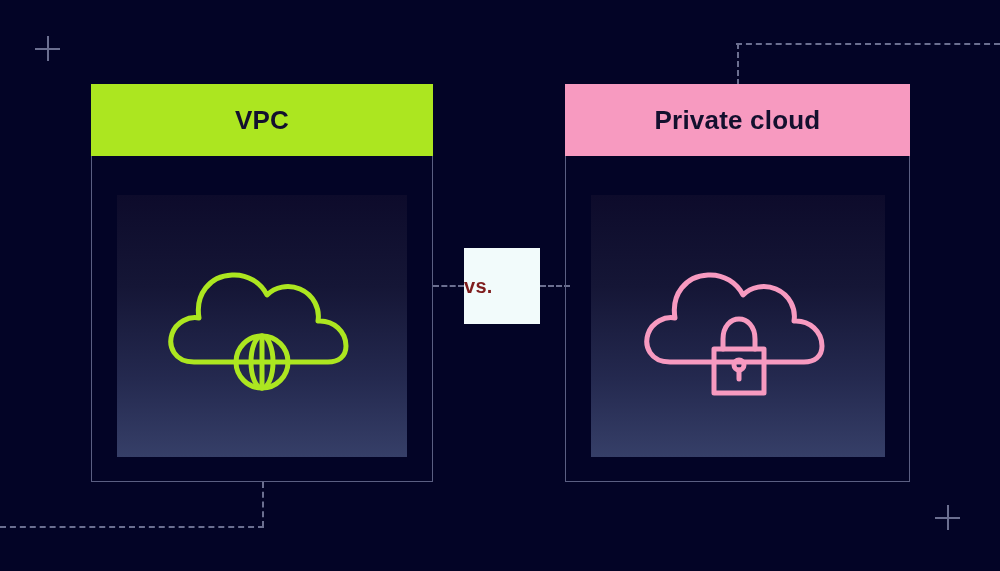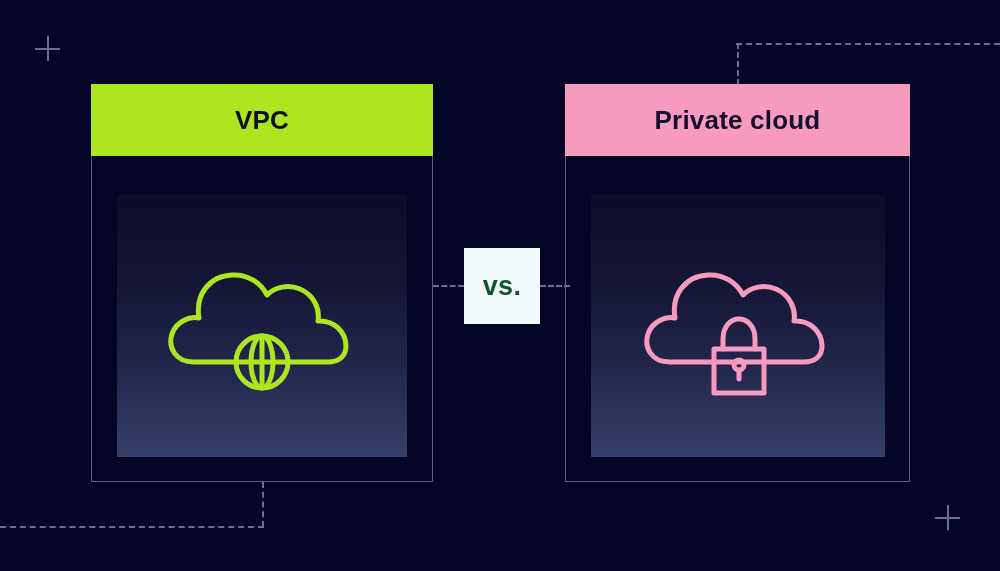--- a/index.html
+++ b/index.html
@@ -72,24 +72,24 @@
   }
 
   .icon-wrap { width:200px; height:160px; }
   .icon-wrap svg { display:block; width:100%; height:100%; overflow:visible; }
 
   
   #vs-badge {
     position:absolute;
     display:flex;
     align-items:center;
-    justify-content:center;
+    justify-content:flex-start;
     background:#f2fbfb;
-    color:#14532d;
-    font-size:27px;
+    color:#7f1d1d;
+    font-size:20px;
     font-weight:700;
     letter-spacing:0.3px;
   }
 </style>
 </head>
 <body>
 
 <div id="canvas">
 
   <div class="dash-h" style="left:736px; top:43px; width:264px;"></div>

